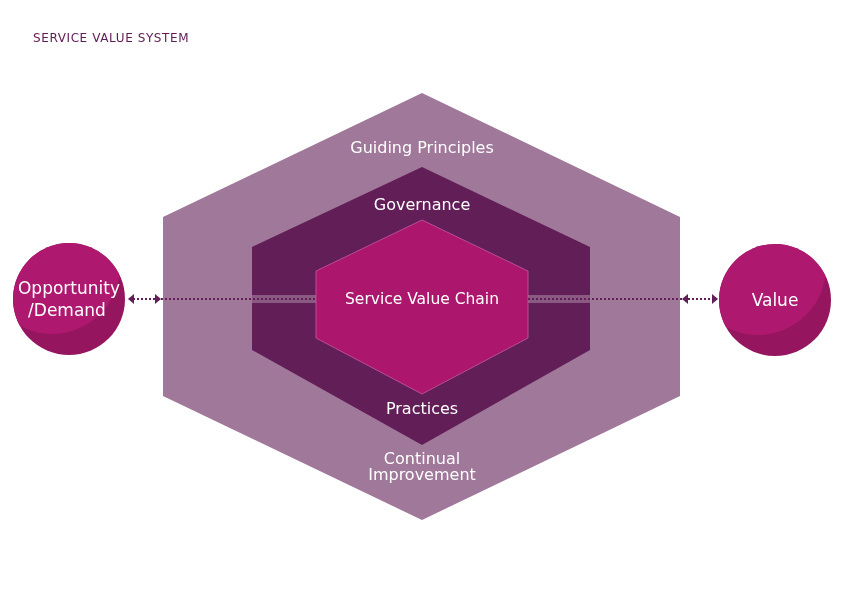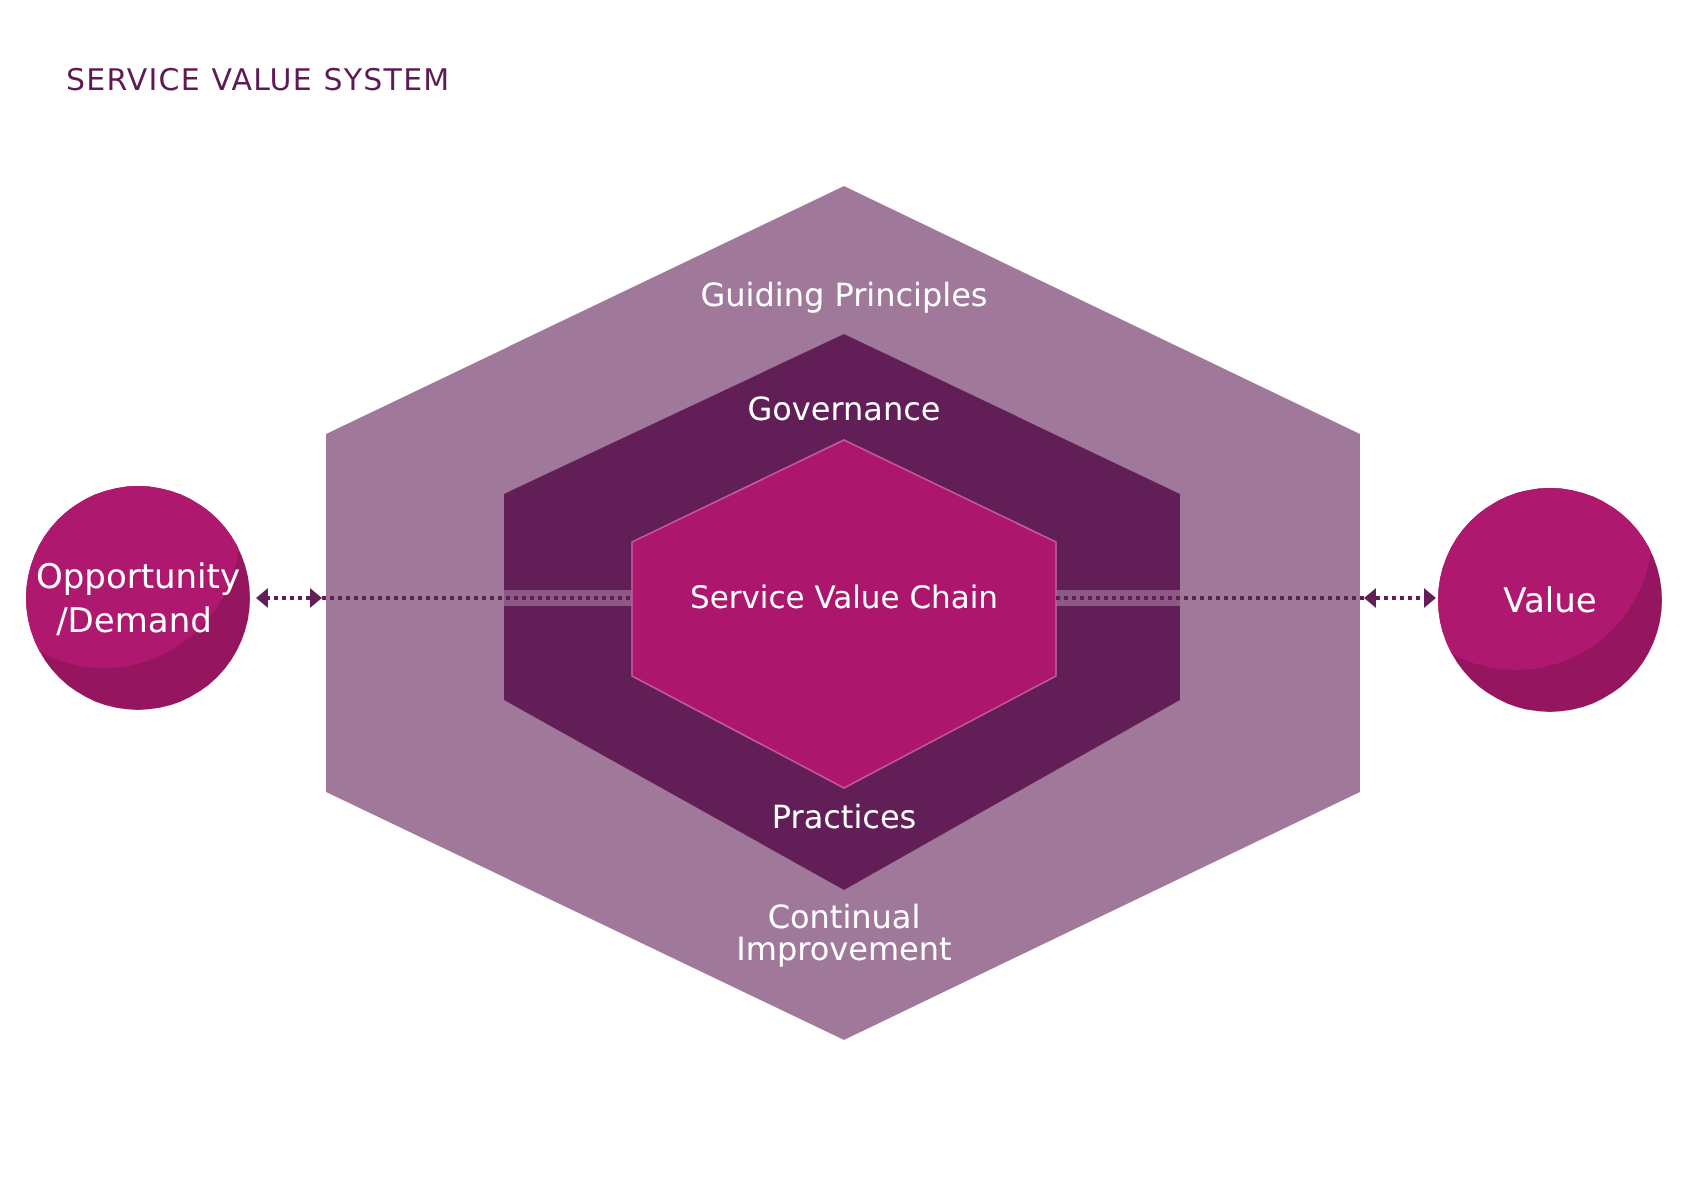--- a/index.html
+++ b/index.html
@@ -1,17 +1,17 @@
 <!DOCTYPE html>
 <html><head>
   <meta charset="utf-8">
   <style>
     html, body { margin: 0; padding: 0; background: #ffffff; }
     body { width: 850px; height: 601px; position: relative; overflow: hidden; font-family: "Liberation Sans", "DejaVu Sans", sans-serif; }
-    .title { position: absolute; left: 33px; top: 31px; font-size: 15px; letter-spacing: 0.6px; color: #5e1a52; font-family: "DejaVu Sans", sans-serif; font-weight: normal; }
+    .title { position: absolute; left: 33px; top: 31px; font-size: 12px; letter-spacing: 0.6px; color: #5e1a52; font-family: "DejaVu Sans", sans-serif; font-weight: normal; }
     svg.diagram { position: absolute; left: 0; top: 0; }
     .lbl { fill: #ffffff; font-family: "DejaVu Sans", sans-serif; text-anchor: middle; }
   </style>
 </head>
 <body>
 
 <div class="title" style="color: rgb(94, 26, 82);">SERVICE VALUE SYSTEM</div>
 
 <svg class="diagram" width="850" height="601" viewBox="0 0 850 601">
 

